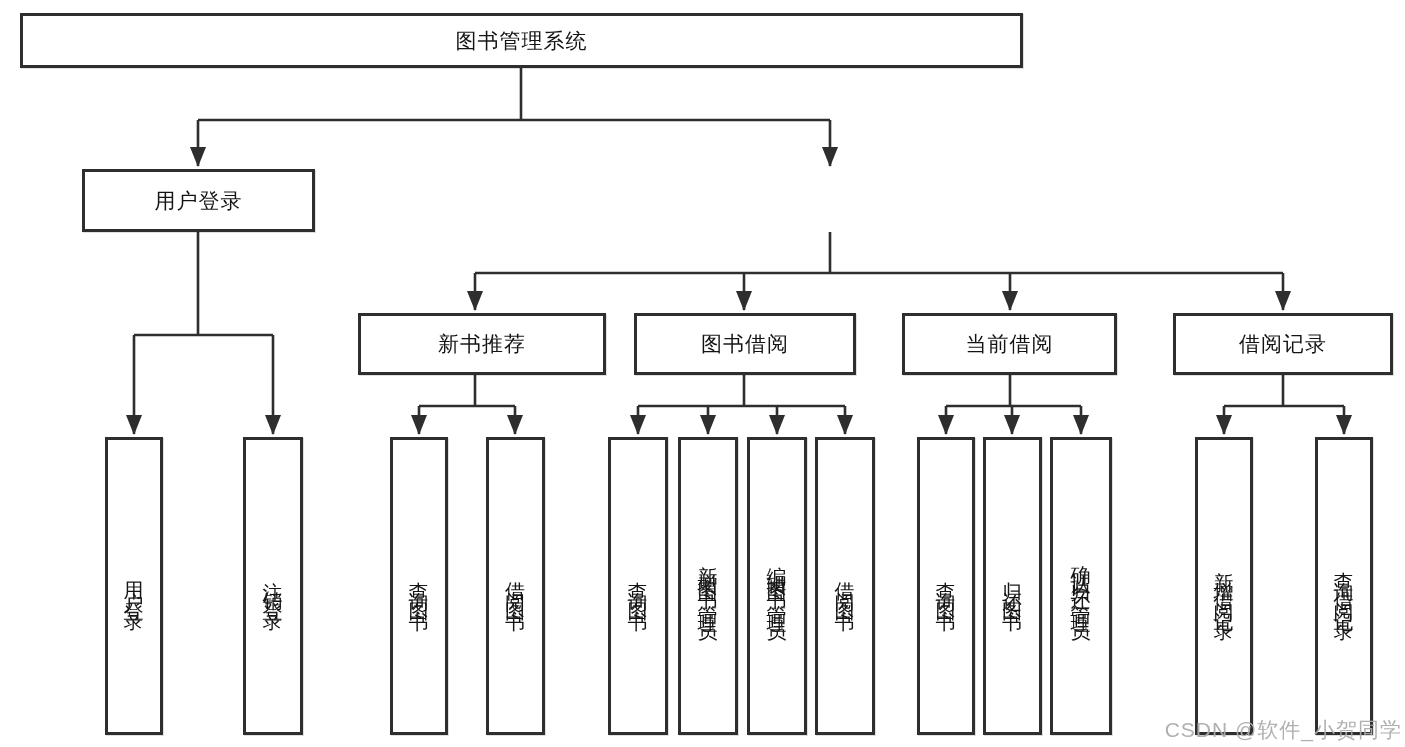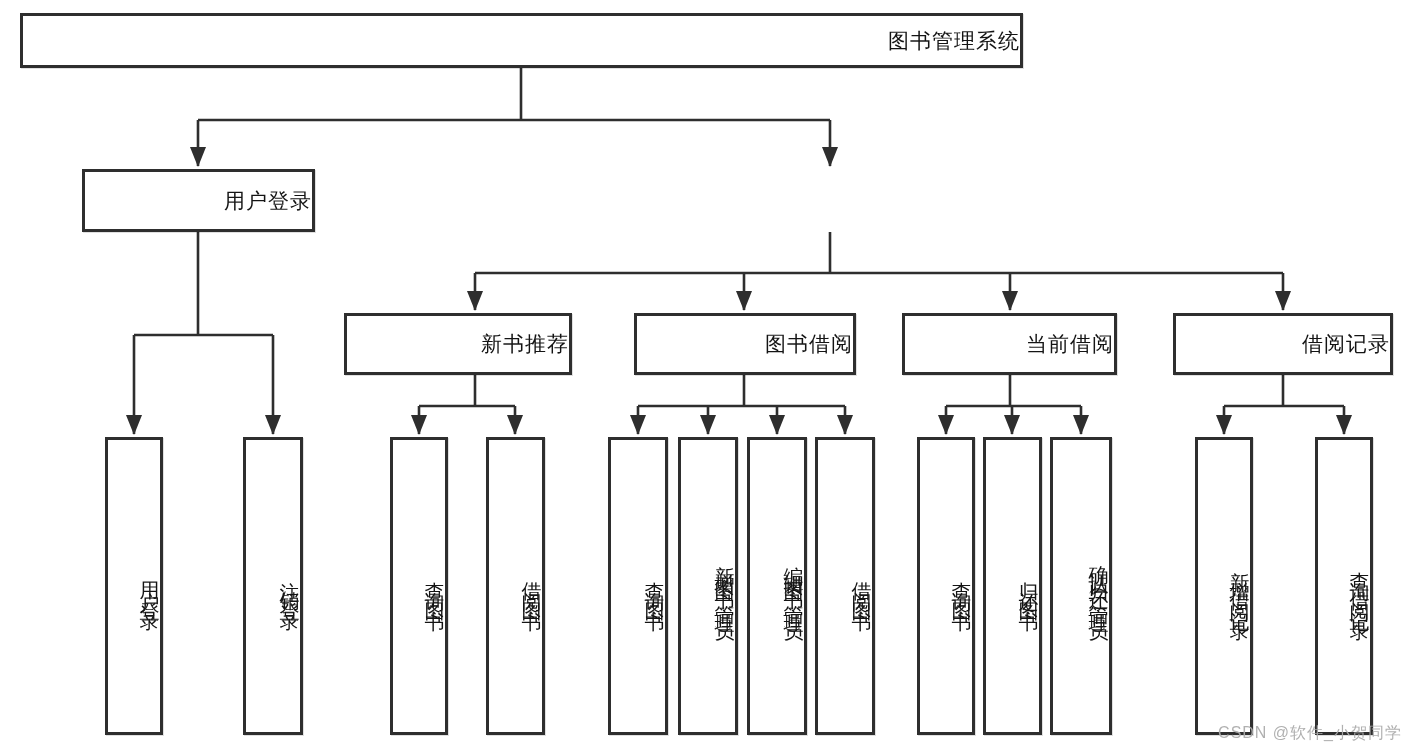--- a/index.html
+++ b/index.html
@@ -22,21 +22,21 @@
     width: 1405px;
     height: 747px;
   }
   .node {
     position: absolute;
     box-sizing: border-box;
     background: #ffffff;
     border: 3px solid #2e2e2e;
     display: flex;
     align-items: center;
-    justify-content: flex-end;
+    justify-content: center;
     color: #141414;
     box-shadow: 1px 1px 0 rgba(0,0,0,0.12);
   }
   .hnode span {
     font-size: 21px;
     letter-spacing: 1px;
     white-space: nowrap;
   }
   .vnode span {
     writing-mode: vertical-lr;
@@ -45,21 +45,21 @@
     letter-spacing: 10px;
     line-height: 1;
   }
   .vnode.long span {
     letter-spacing: 8px;
   }
   .watermark {
     position: absolute;
     right: 3px;
     bottom: 3px;
-    font-size: 16px;
+    font-size: 21px;
     color: rgba(172,172,172,0.95);
     letter-spacing: 1px;
     white-space: nowrap;
     z-index: 10;
   }
 </style>
 </head>
 <body>
 
 <div class="canvas">
@@ -108,21 +108,21 @@
   </svg>
 
   <div class="node hnode" style="left:20px;top:13px;width:1003px;height:55px">
     <span>图书管理系统</span>
   </div>
 
   <div class="node hnode" style="left:82px;top:169px;width:233px;height:63px">
     <span>用户登录</span>
   </div>
 
-  <div class="node hnode" style="left:344px;top:313px;width:228px;height:62px">
+  <div class="node hnode" style="left:358px;top:313px;width:248px;height:62px">
     <span>新书推荐</span>
   </div>
   <div class="node hnode" style="left:634px;top:313px;width:222px;height:62px">
     <span>图书借阅</span>
   </div>
   <div class="node hnode" style="left:1173px;top:313px;width:220px;height:62px">
     <span>借阅记录</span>
   </div>
   <div class="node hnode" style="left:902px;top:313px;width:215px;height:62px">
     <span>当前借阅</span>

